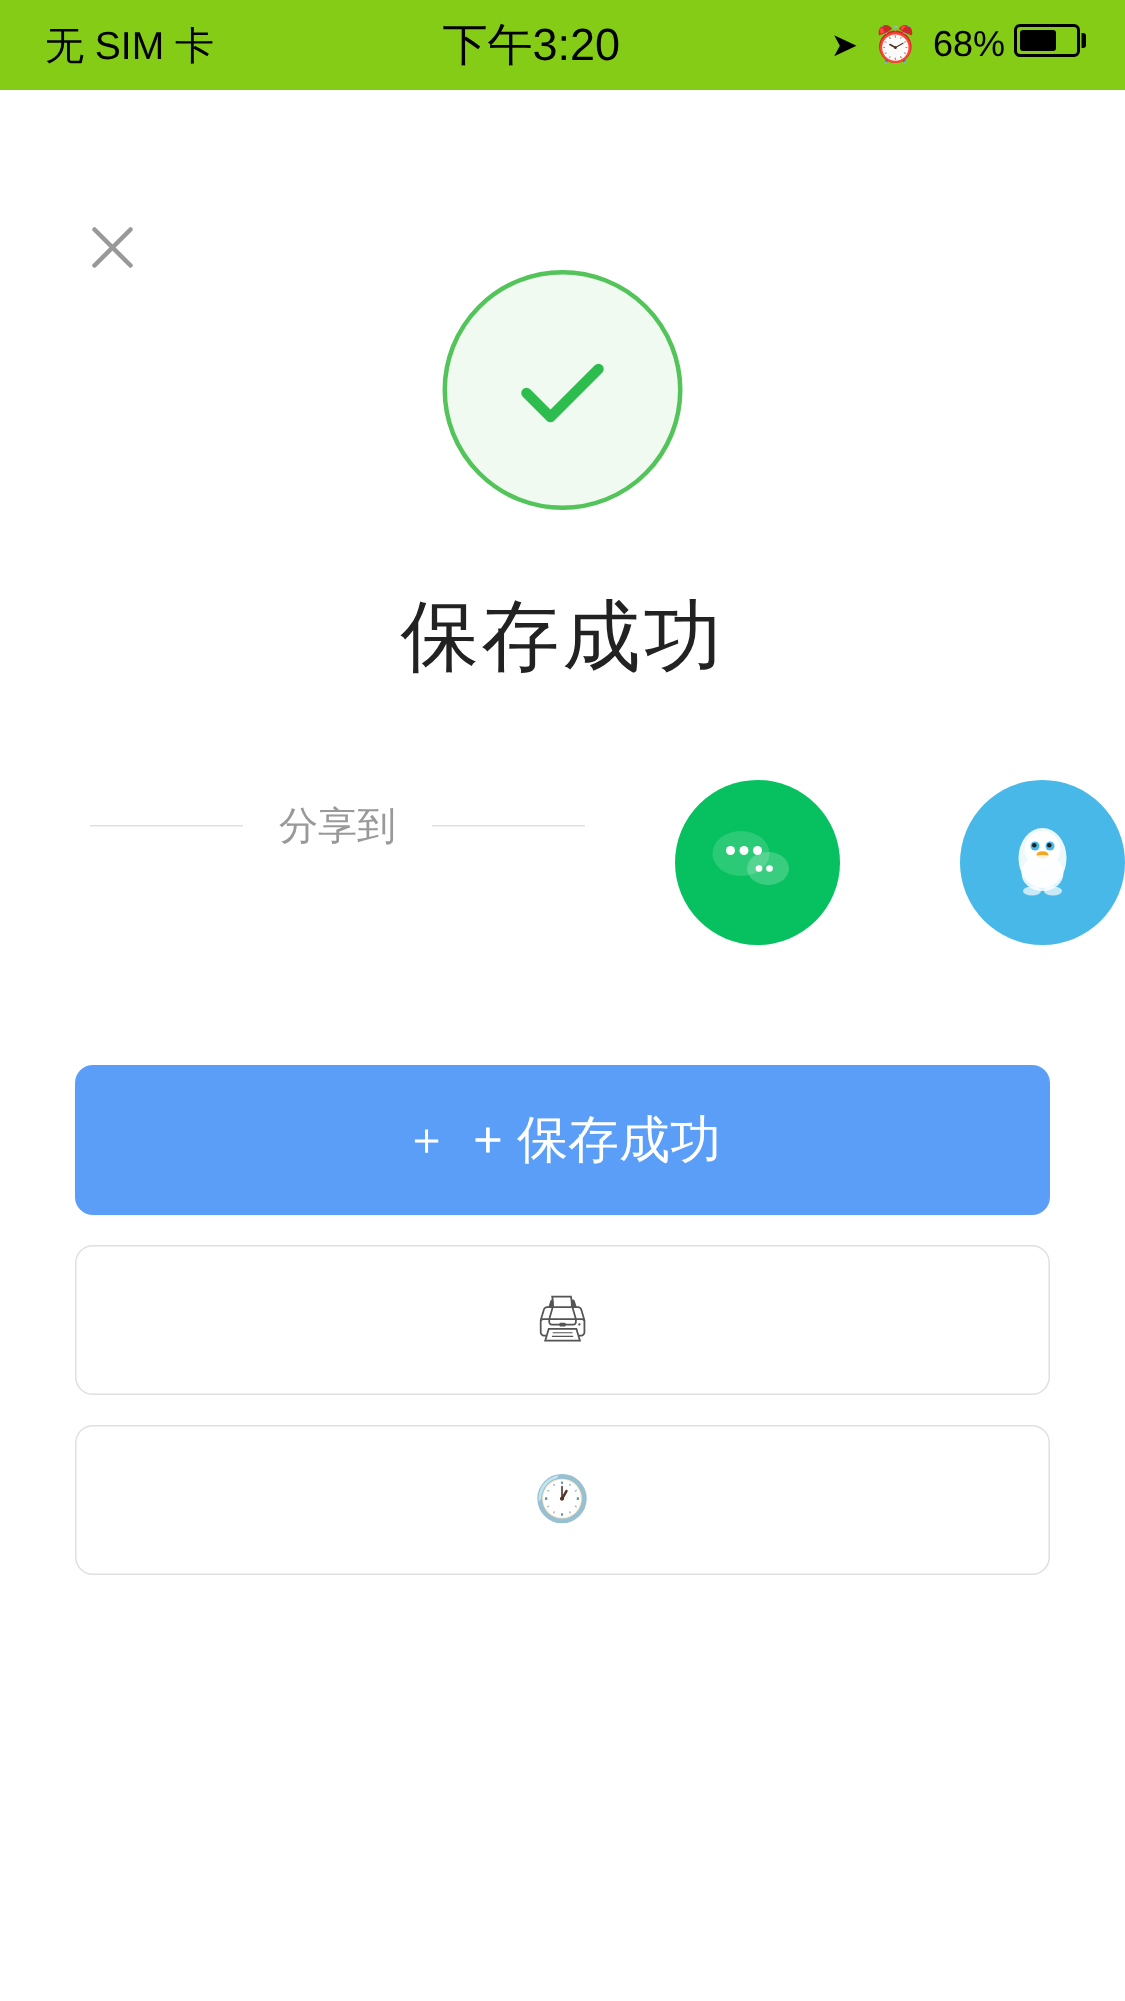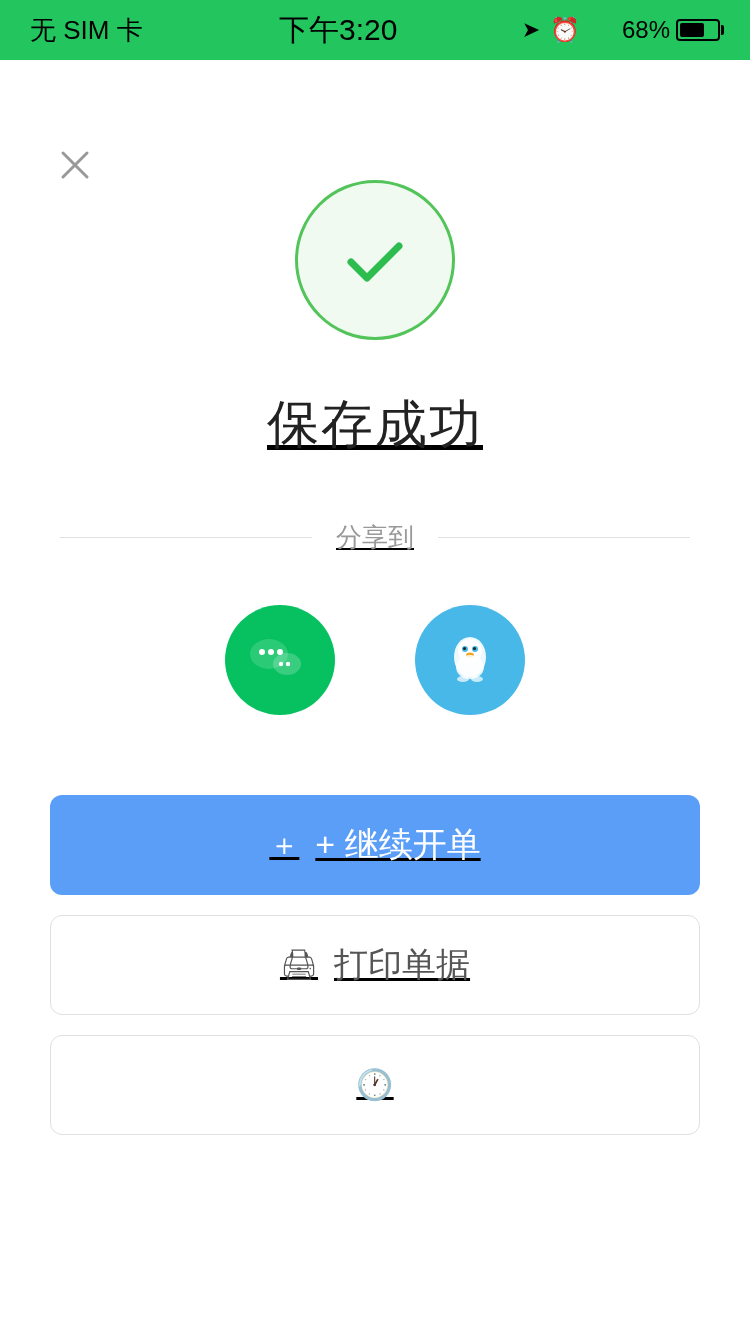--- a/index.html
+++ b/index.html
@@ -11,21 +11,21 @@
       background: #ffffff;
       font-family: -apple-system, "PingFang SC", "Helvetica Neue", sans-serif;
       display: flex;
       flex-direction: column;
     }
 
     
     .status-bar {
       width: 100%;
       height: 60px;
-      background: #22c55e;
+      background: #84cc16;
       display: flex;
       align-items: center;
       justify-content: space-between;
       padding: 0 30px;
       flex-shrink: 0;
     }
 
     .status-left {
       display: flex;
       align-items: center;
@@ -44,24 +44,22 @@
     .status-right {
       display: flex;
       align-items: center;
       gap: 10px;
       font-size: 24px;
       color: #000;
     }
 
     .battery-area {
       display: flex;
-      align-items: center;
       gap: 6px;
       font-size: 24px;
-      margin-left: 32px;
     }
 
     .battery-box {
       width: 44px;
       height: 22px;
       border: 2px solid #000;
       border-radius: 4px;
       position: relative;
       display: flex;
       align-items: center;
@@ -106,21 +104,20 @@
     }
 
     
     .main-content {
       flex: 1;
       display: flex;
       flex-direction: column;
       align-items: center;
       padding-top: 80px;
       position: relative;
-      text-decoration: underline;
     }
 
     
     .success-circle {
       width: 160px;
       height: 160px;
       border-radius: 50%;
       border: 3px solid #52c45a;
       background: #f0faf0;
       display: flex;
@@ -141,21 +138,21 @@
       font-weight: 500;
       color: #222;
       margin-bottom: 60px;
       letter-spacing: 2px;
     }
 
     
     .share-section {
       width: 100%;
       display: flex;
-      flex-direction: column;
+      flex-direction: row;
       align-items: center;
       margin-bottom: 60px;
     }
 
     .share-divider {
       width: 100%;
       display: flex;
       align-items: center;
       padding: 0 60px;
       margin-bottom: 50px;
@@ -333,26 +330,25 @@
           <ellipse cx="40" cy="52" rx="6" ry="3" fill="white" opacity="0.7"></ellipse>
         </svg>
       </div>
     </div>
   </div>
 
   <div class="action-buttons">
 
     <button class="btn-primary">
       <span class="btn-icon">＋</span>
-      <span>+ 继续开单</span>
+      <span>+ 保存成功</span>
     </button>
 
     <button class="btn-secondary">
       <span class="btn-icon">🖨</span>
-      <span>打印单据</span>
     </button>
 
     <button class="btn-secondary">
       <span class="btn-icon">🕐</span>
     </button>
 
   </div>
 
 </div>
 

